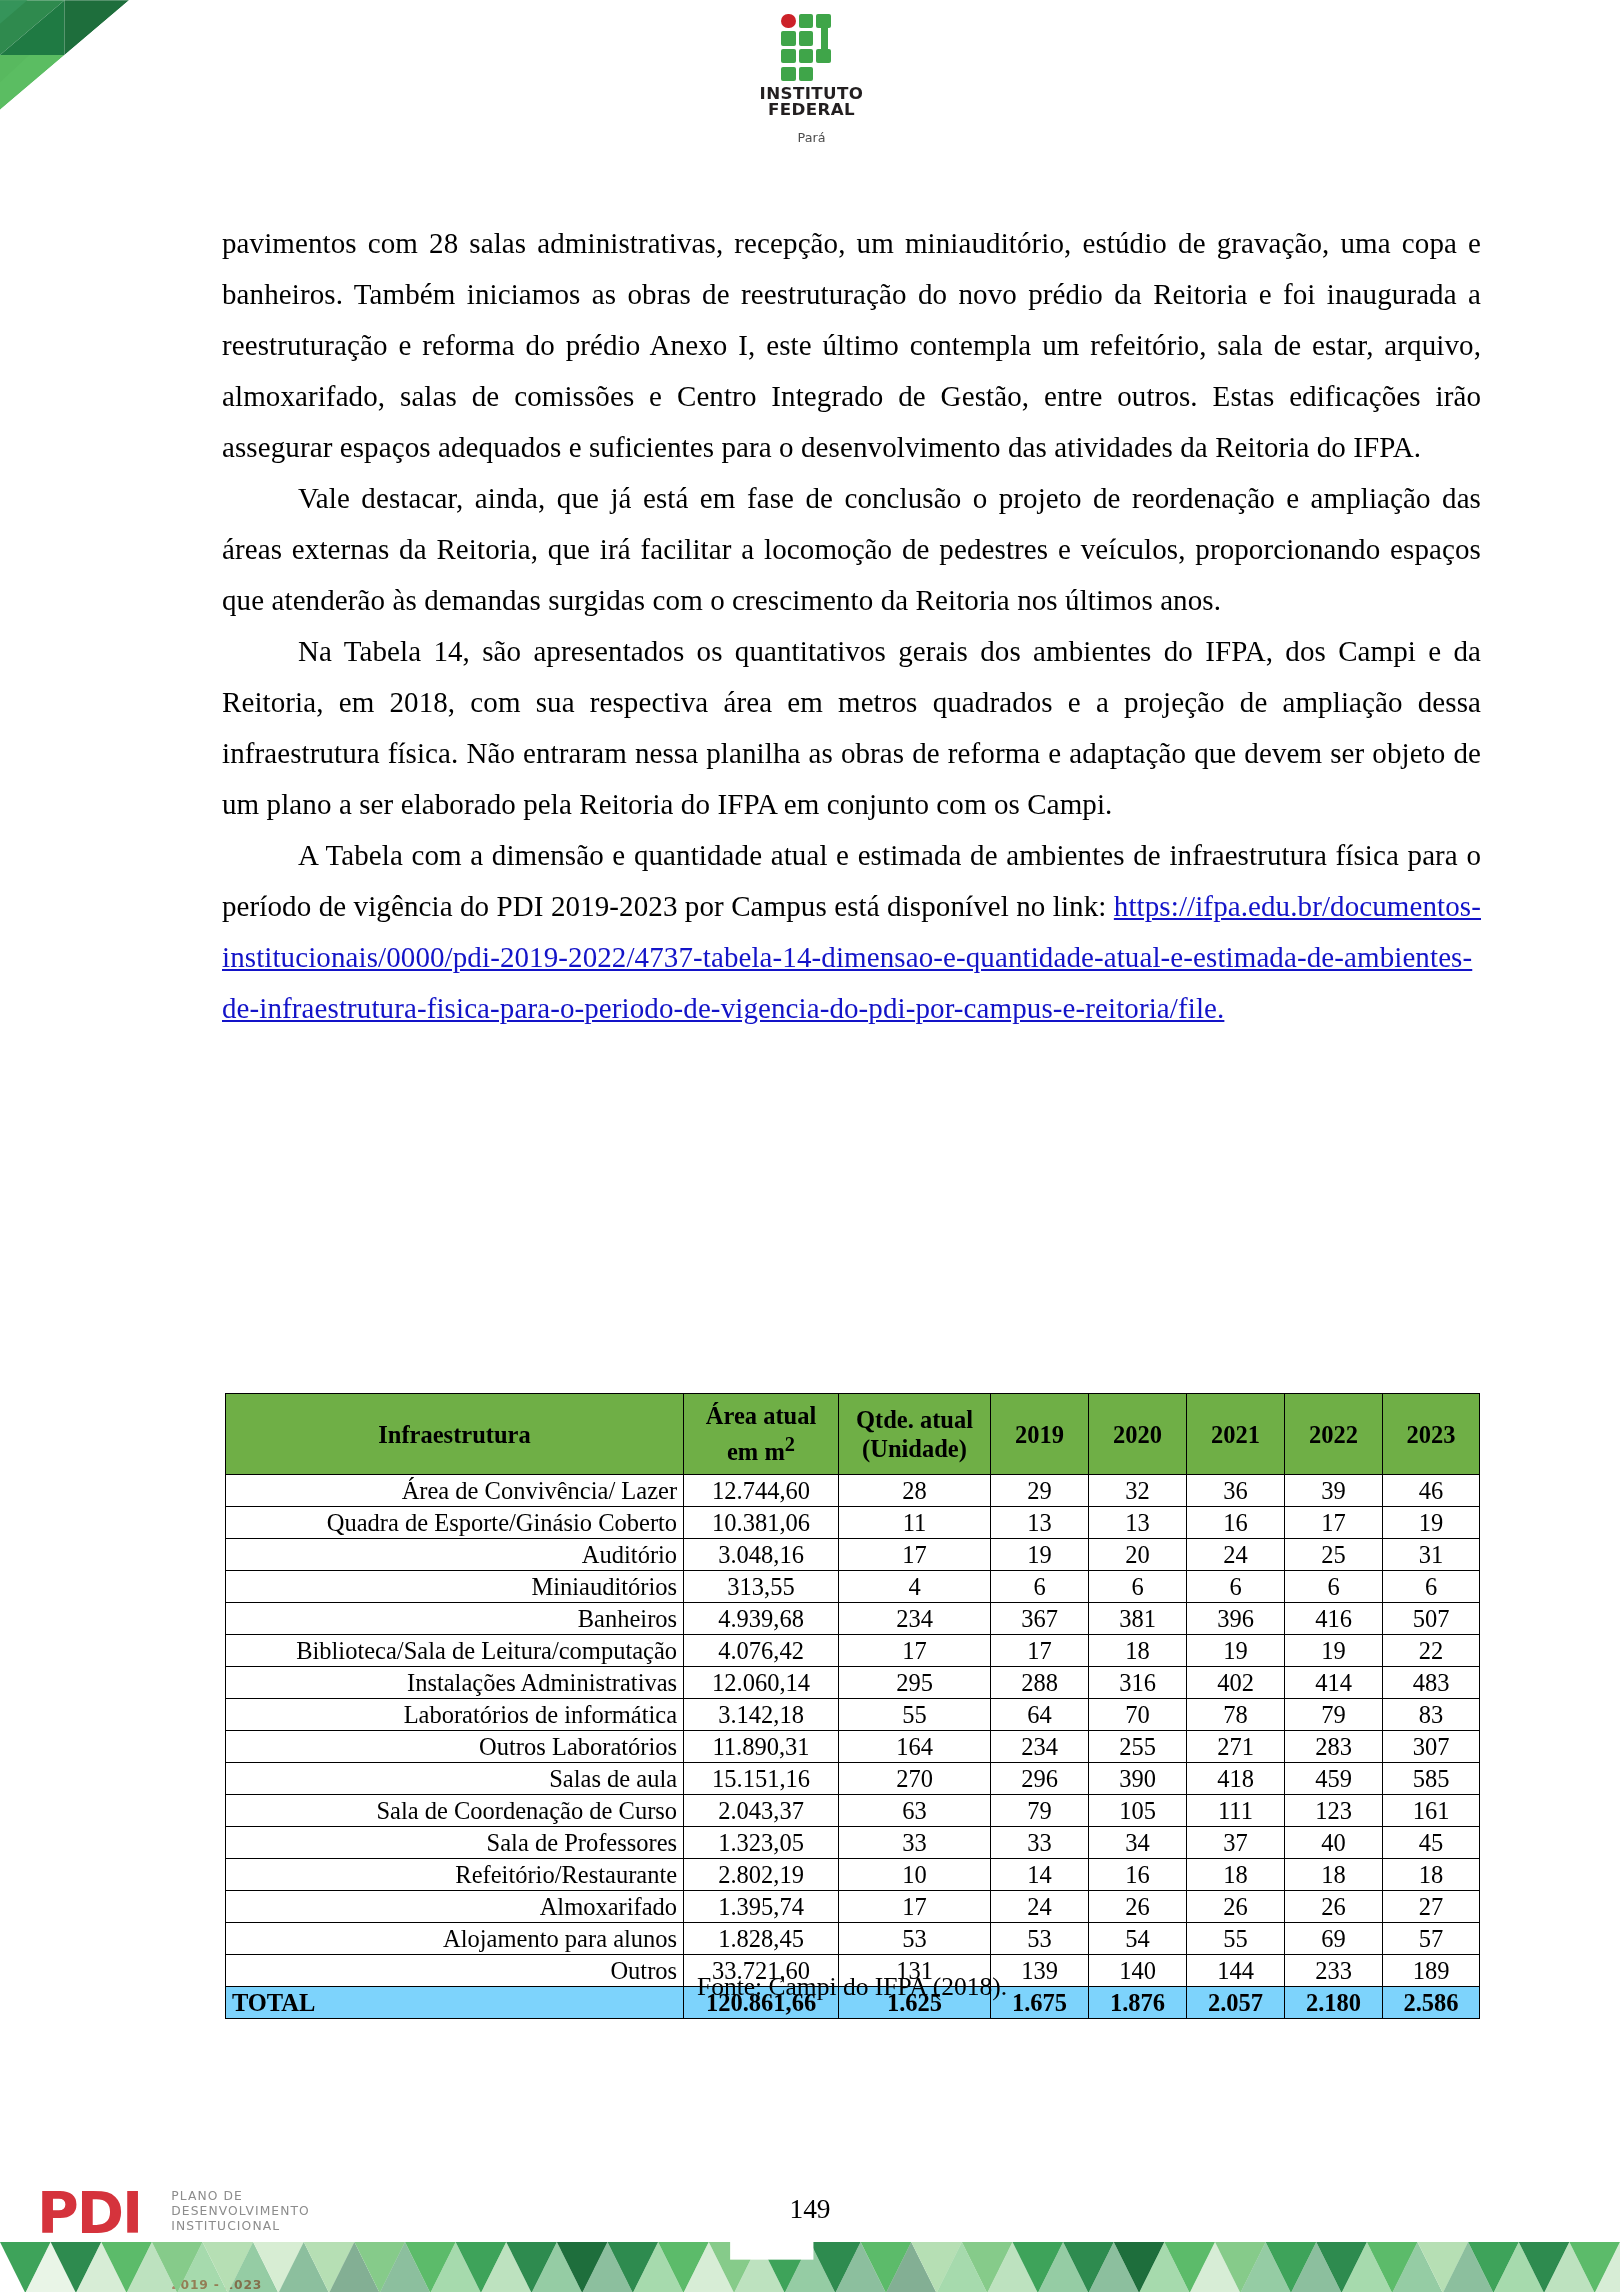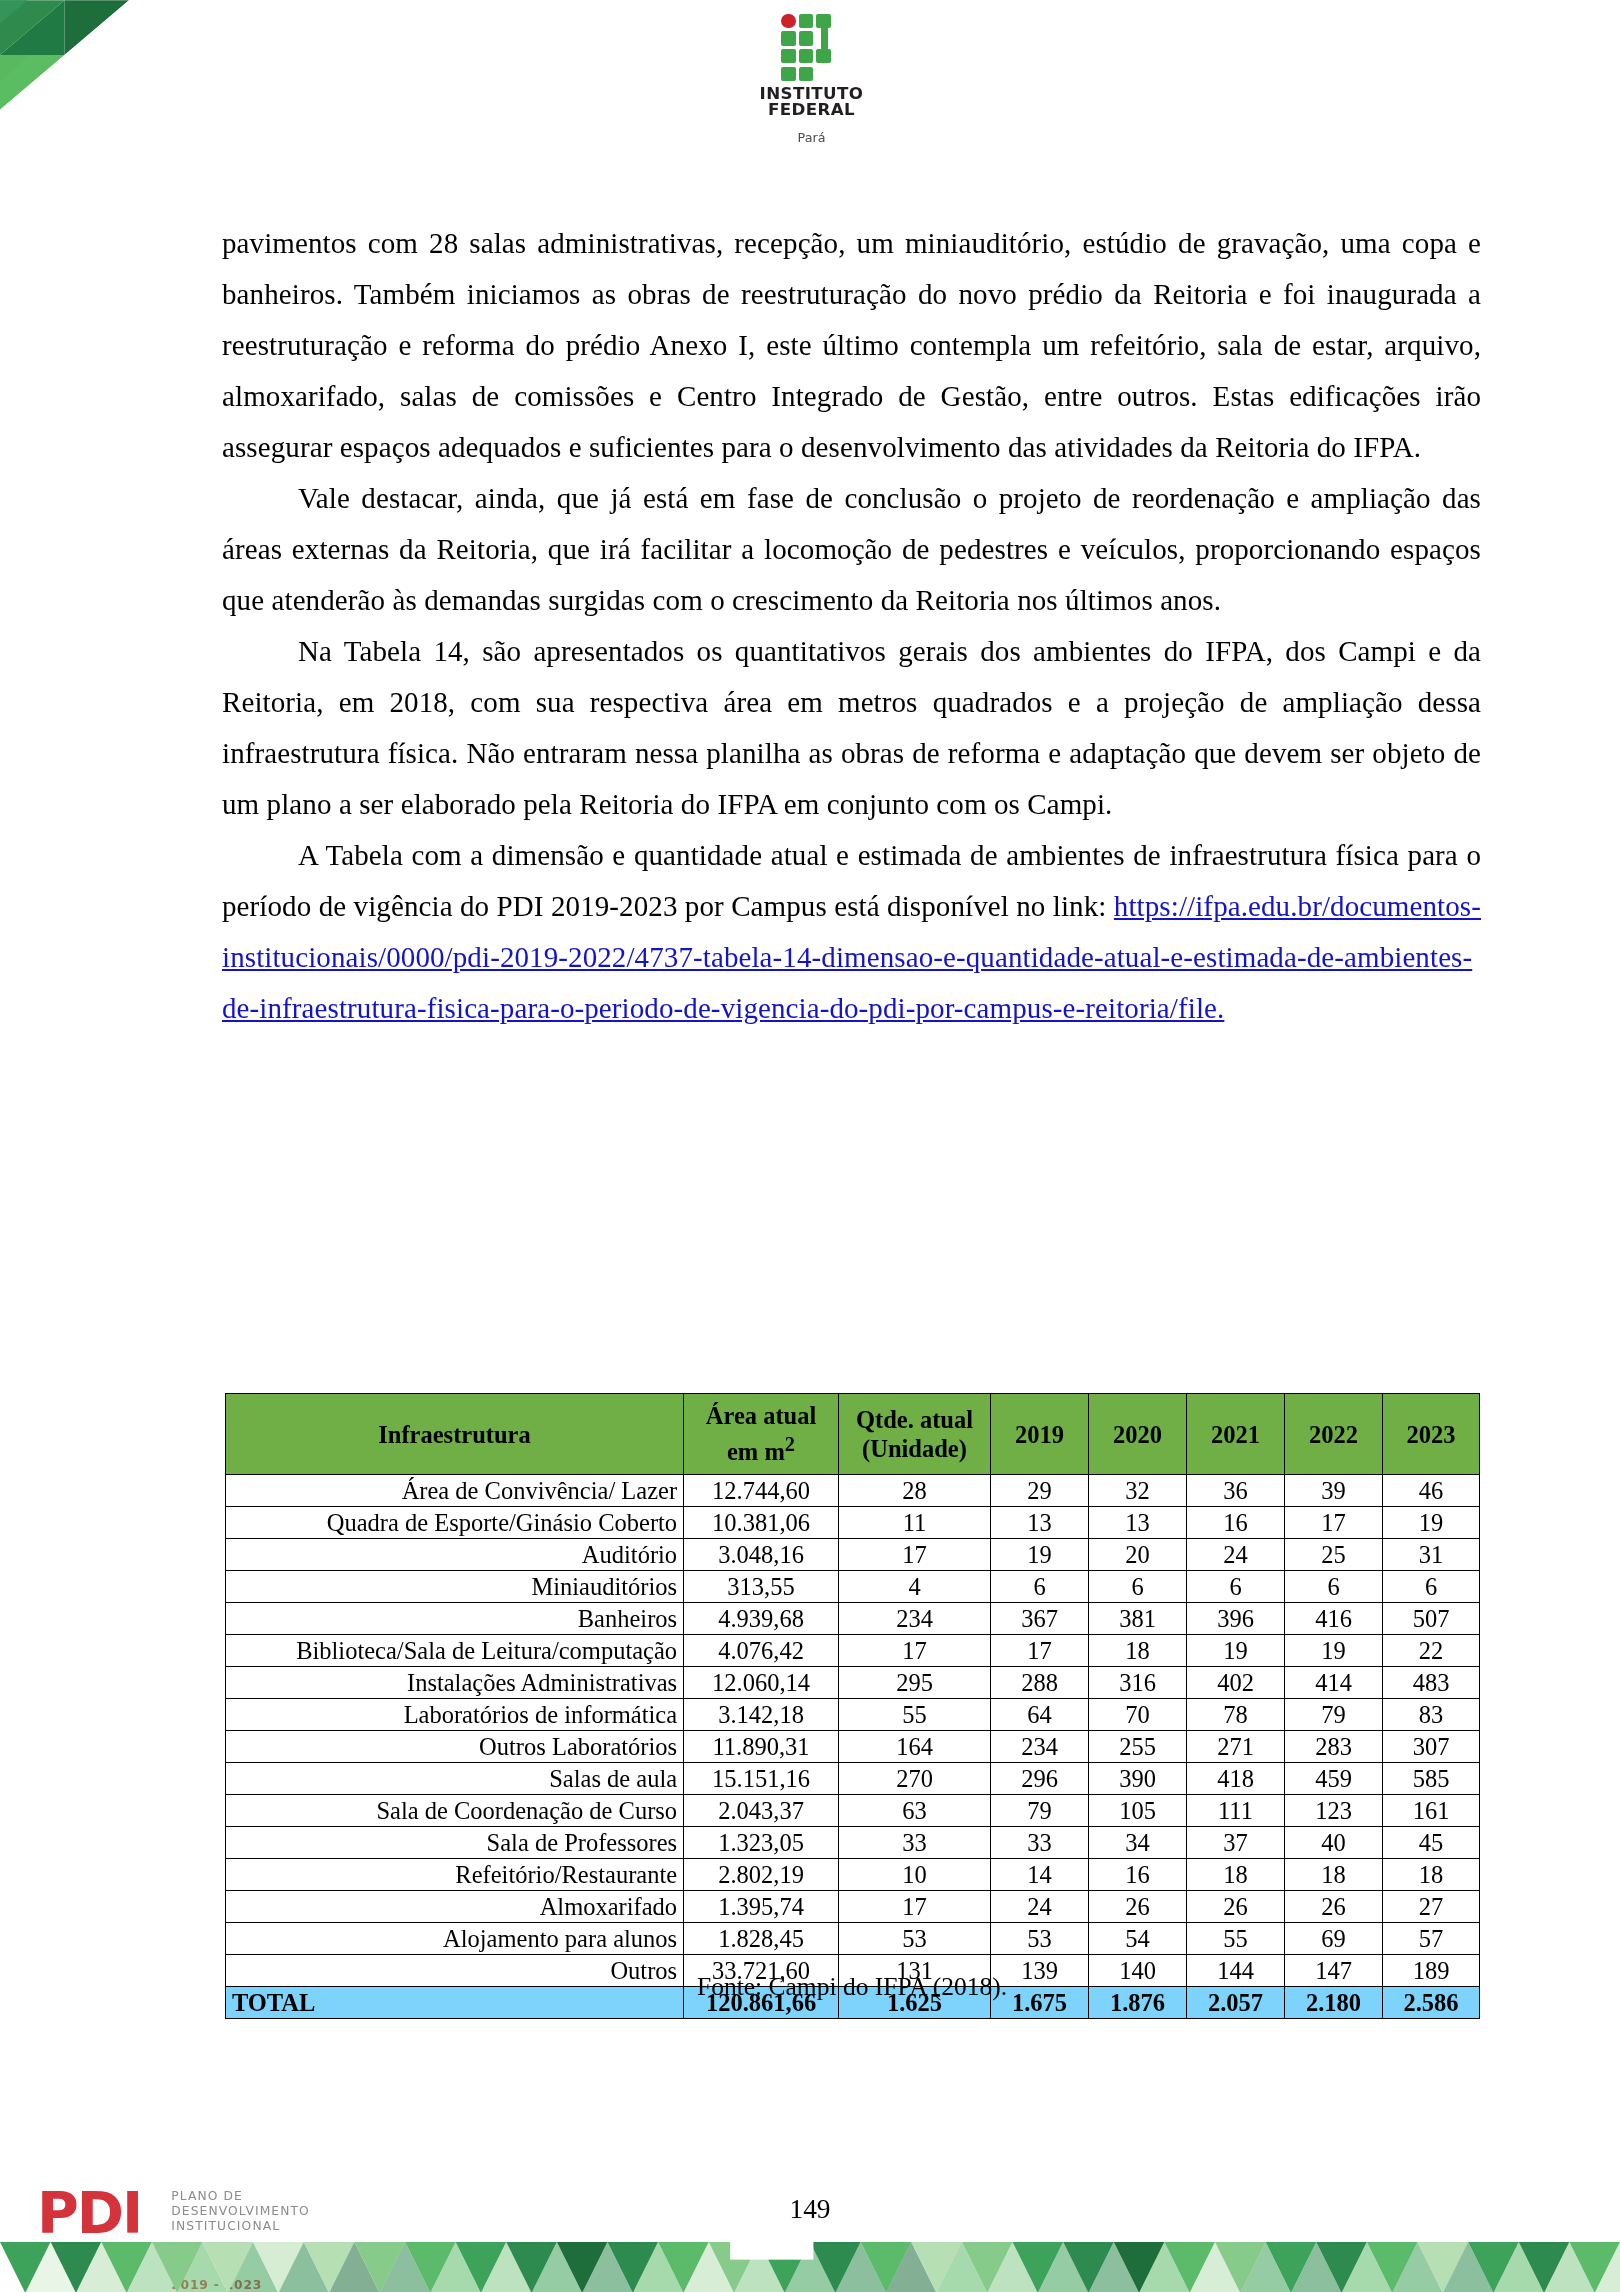--- a/index.html
+++ b/index.html
@@ -451,21 +451,21 @@
             <td class="num">69</td>
             <td class="num">57</td>
           </tr>
           <tr>
             <td class="lbl">Outros</td>
             <td class="area">33.721,60</td>
             <td class="num">131</td>
             <td class="num">139</td>
             <td class="num">140</td>
             <td class="num">144</td>
-            <td class="num">147</td>
+            <td class="num">233</td>
             <td class="num">189</td>
           </tr>
           <tr class="total">
             <td class="lbl">TOTAL</td>
             <td class="area">120.861,66</td>
             <td class="num">1.625</td>
             <td class="num">1.675</td>
             <td class="num">1.876</td>
             <td class="num">2.057</td>
             <td class="num">2.180</td>

